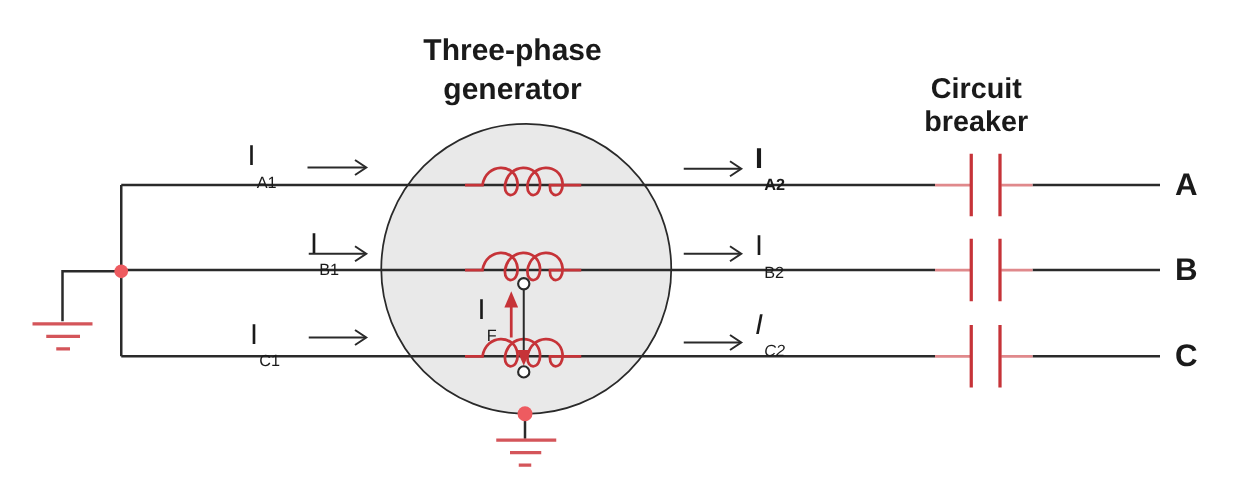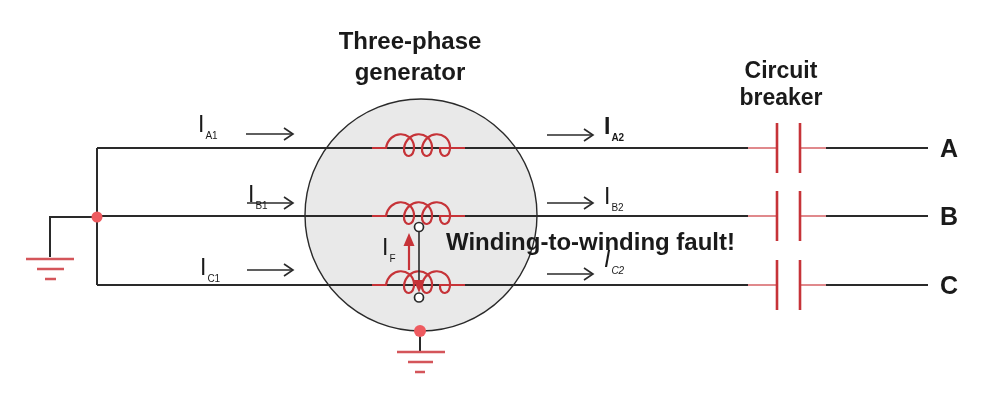--- a/index.html
+++ b/index.html
@@ -20,21 +20,21 @@
   .node{fill:#fff;stroke:var(--line);stroke-width:1.7;}
   .gen-circle{fill:var(--generator_fill);stroke:var(--line);stroke-width:1.4;}
 
   .lbl{position:absolute;white-space:nowrap;}
   .heading{font-weight:bold;font-size:24px;line-height:31px;text-align:center;white-space:normal;}
   .gen-title{left:324px;top:25px;width:172px;}
   .brk-title{left:730px;top:57px;width:102px;font-size:23px;line-height:27px;}
   .fault-note{left:446px;top:228px;font-weight:bold;font-size:24px;}
   .phase{font-weight:bold;font-size:25px;}
   .cur{font-size:23px;}
-  .cur .sub,.eq .sub{font-size:10px;position:relative;top:7px;margin-left:1px;}
+  .cur .sub,.eq .sub{font-size:13px;position:relative;top:18px;margin-left:1px;}
   .eq{font-size:25px;}
   .eq .sub{font-size:14px;top:8px;}
   .eq .op{margin:0 7px;}
 </style>
 </head>
 <body>
 
 <div id="stage">
 
   <svg id="wiring" viewBox="0 0 1000 403" xmlns="http://www.w3.org/2000/svg">
@@ -108,21 +108,20 @@
         <polyline points="584,197 593,203 584,209"></polyline>
     </g>
     <g class="s-k-thin">
       <path d="M547 274 H592"></path>
         <polyline points="584,268 593,274 584,280"></polyline>
     </g>
   </svg>
 
   <div class="lbl heading gen-title">Three-phase generator</div>
   <div class="lbl heading brk-title">Circuit breaker</div>
-  <div class="lbl fault-note">Winding-to-winding fault!</div>
 
   <div class="lbl phase" style="left:940px;top:134px;">A</div>
   <div class="lbl phase" style="left:940px;top:202px;">B</div>
   <div class="lbl phase" style="left:940px;top:271px;">C</div>
 
   <div class="lbl cur" style="left:198px;top:111px;">
     <span>I</span><span class="sub">A1</span>
   </div>
   <div class="lbl cur" style="left:200px;top:181px;margin-left:48px;">
     <span>I</span><span class="sub">B1</span>

